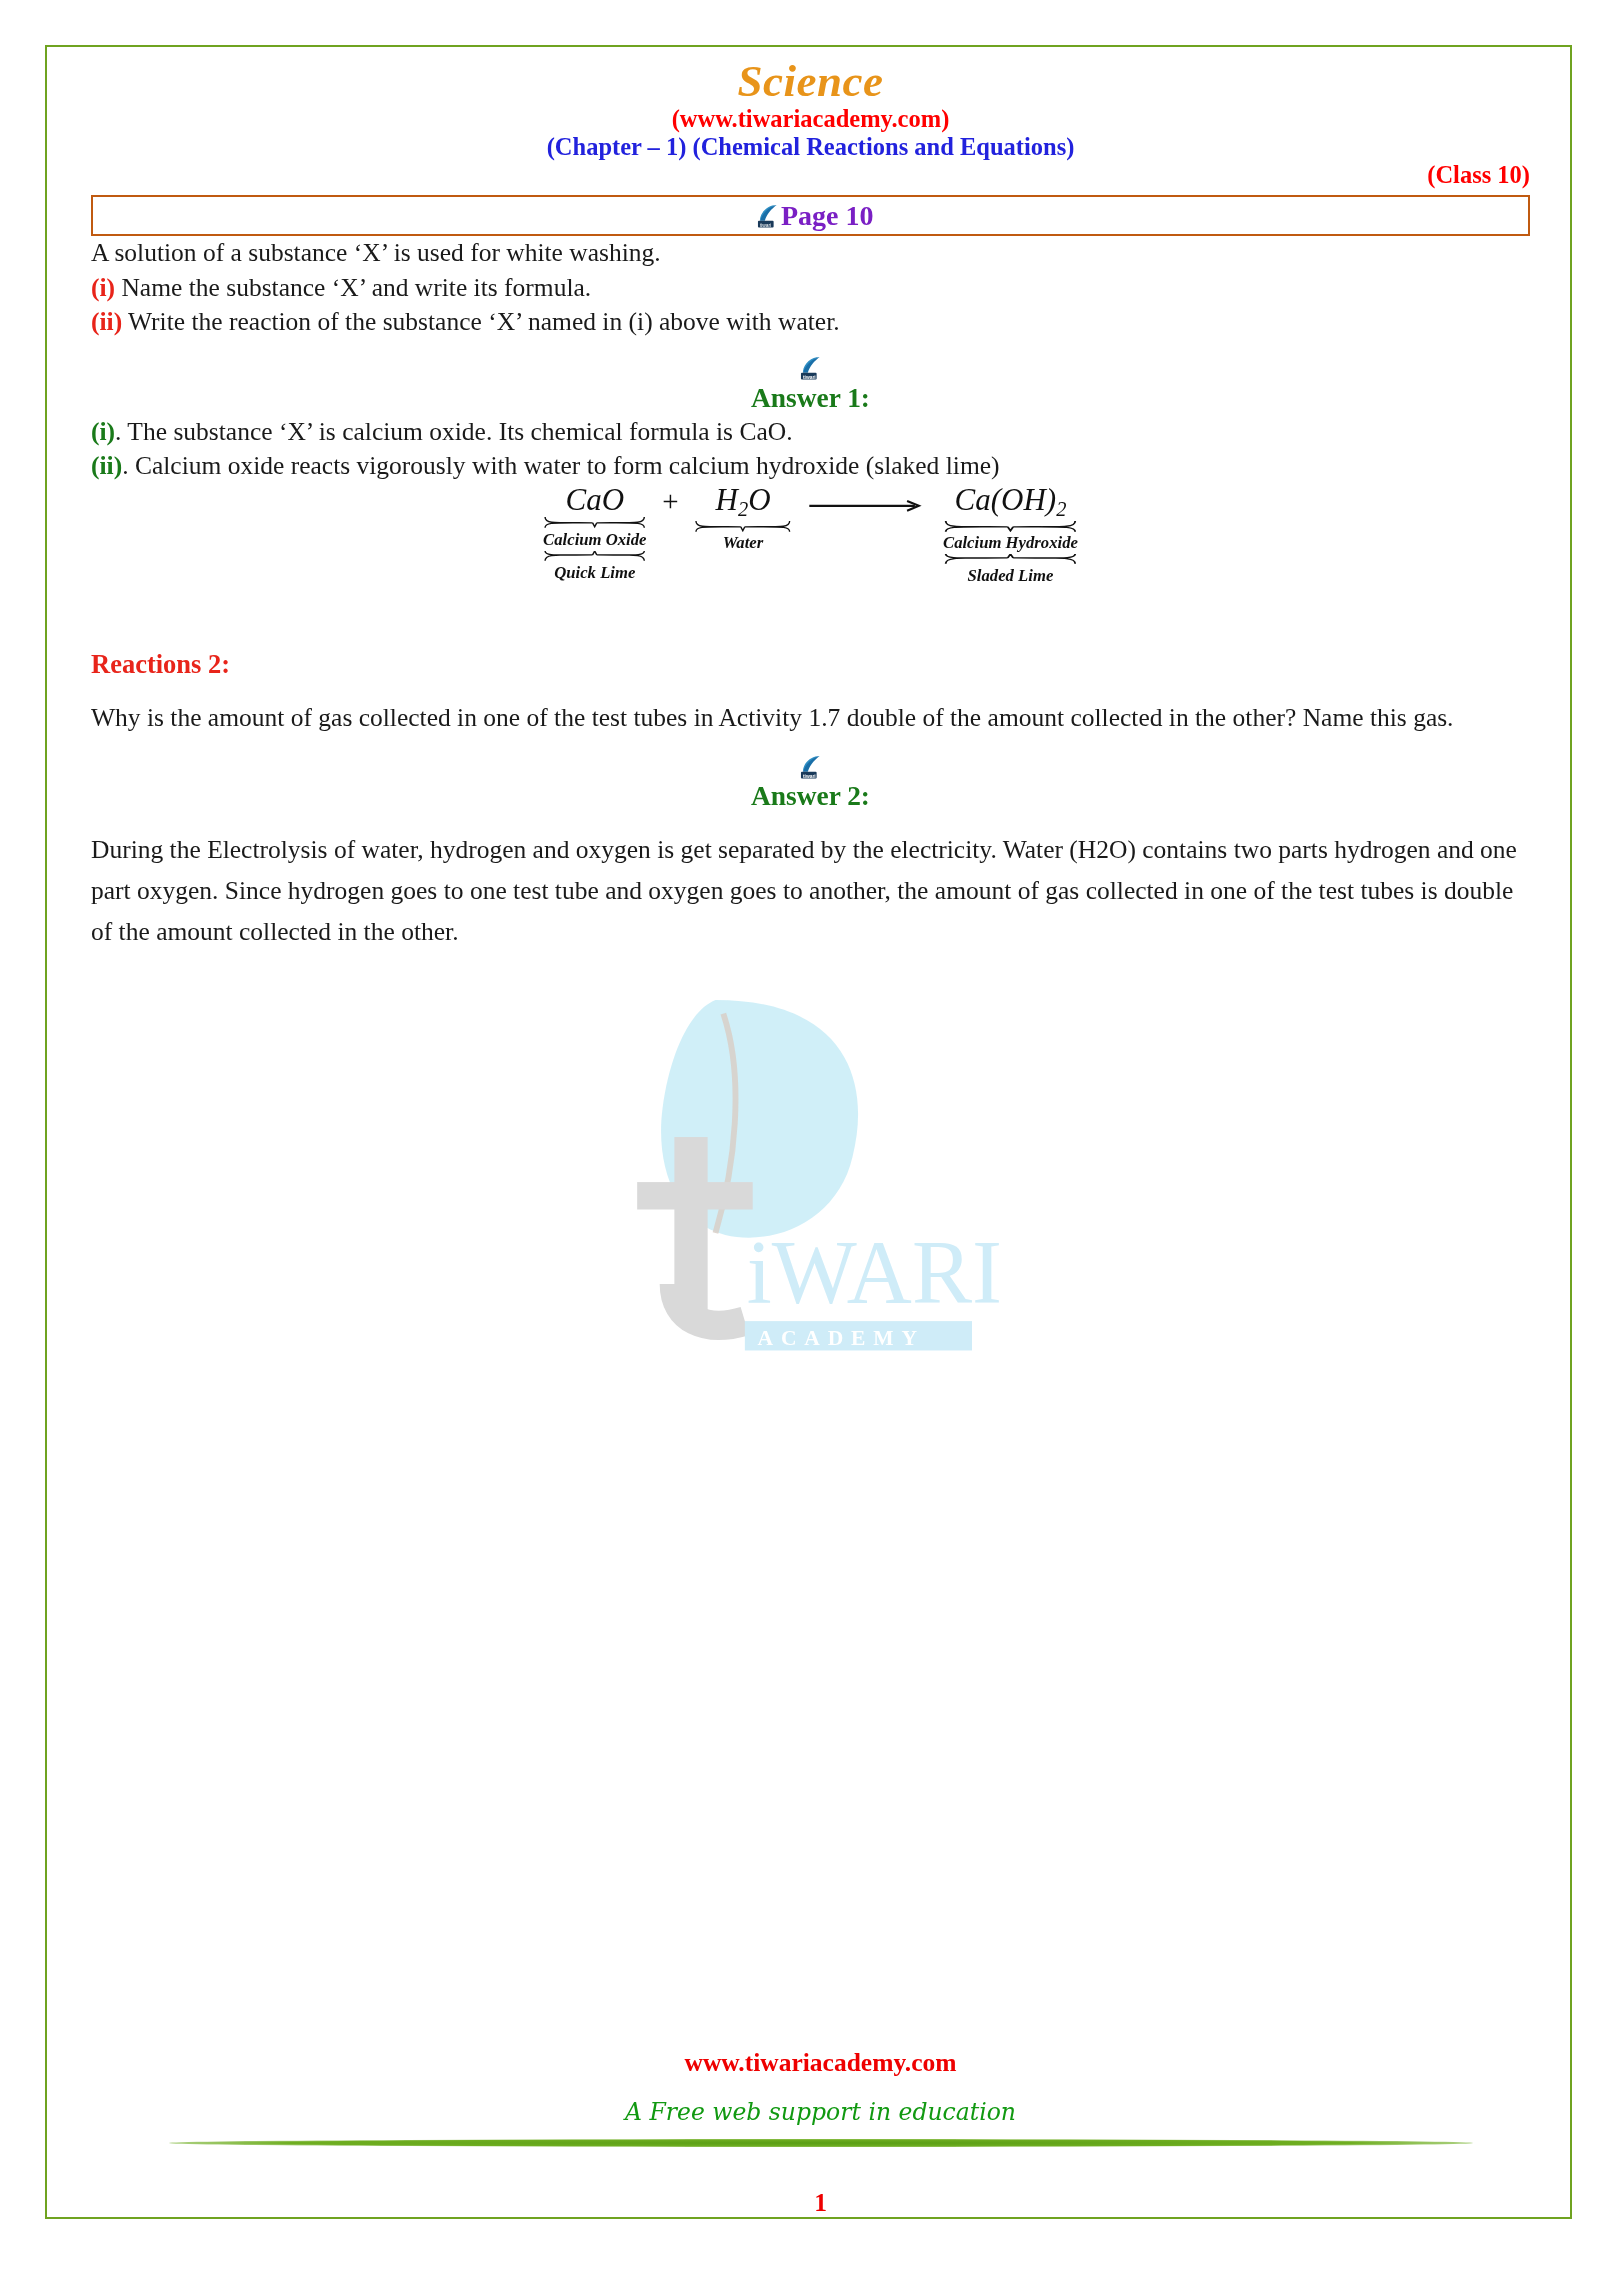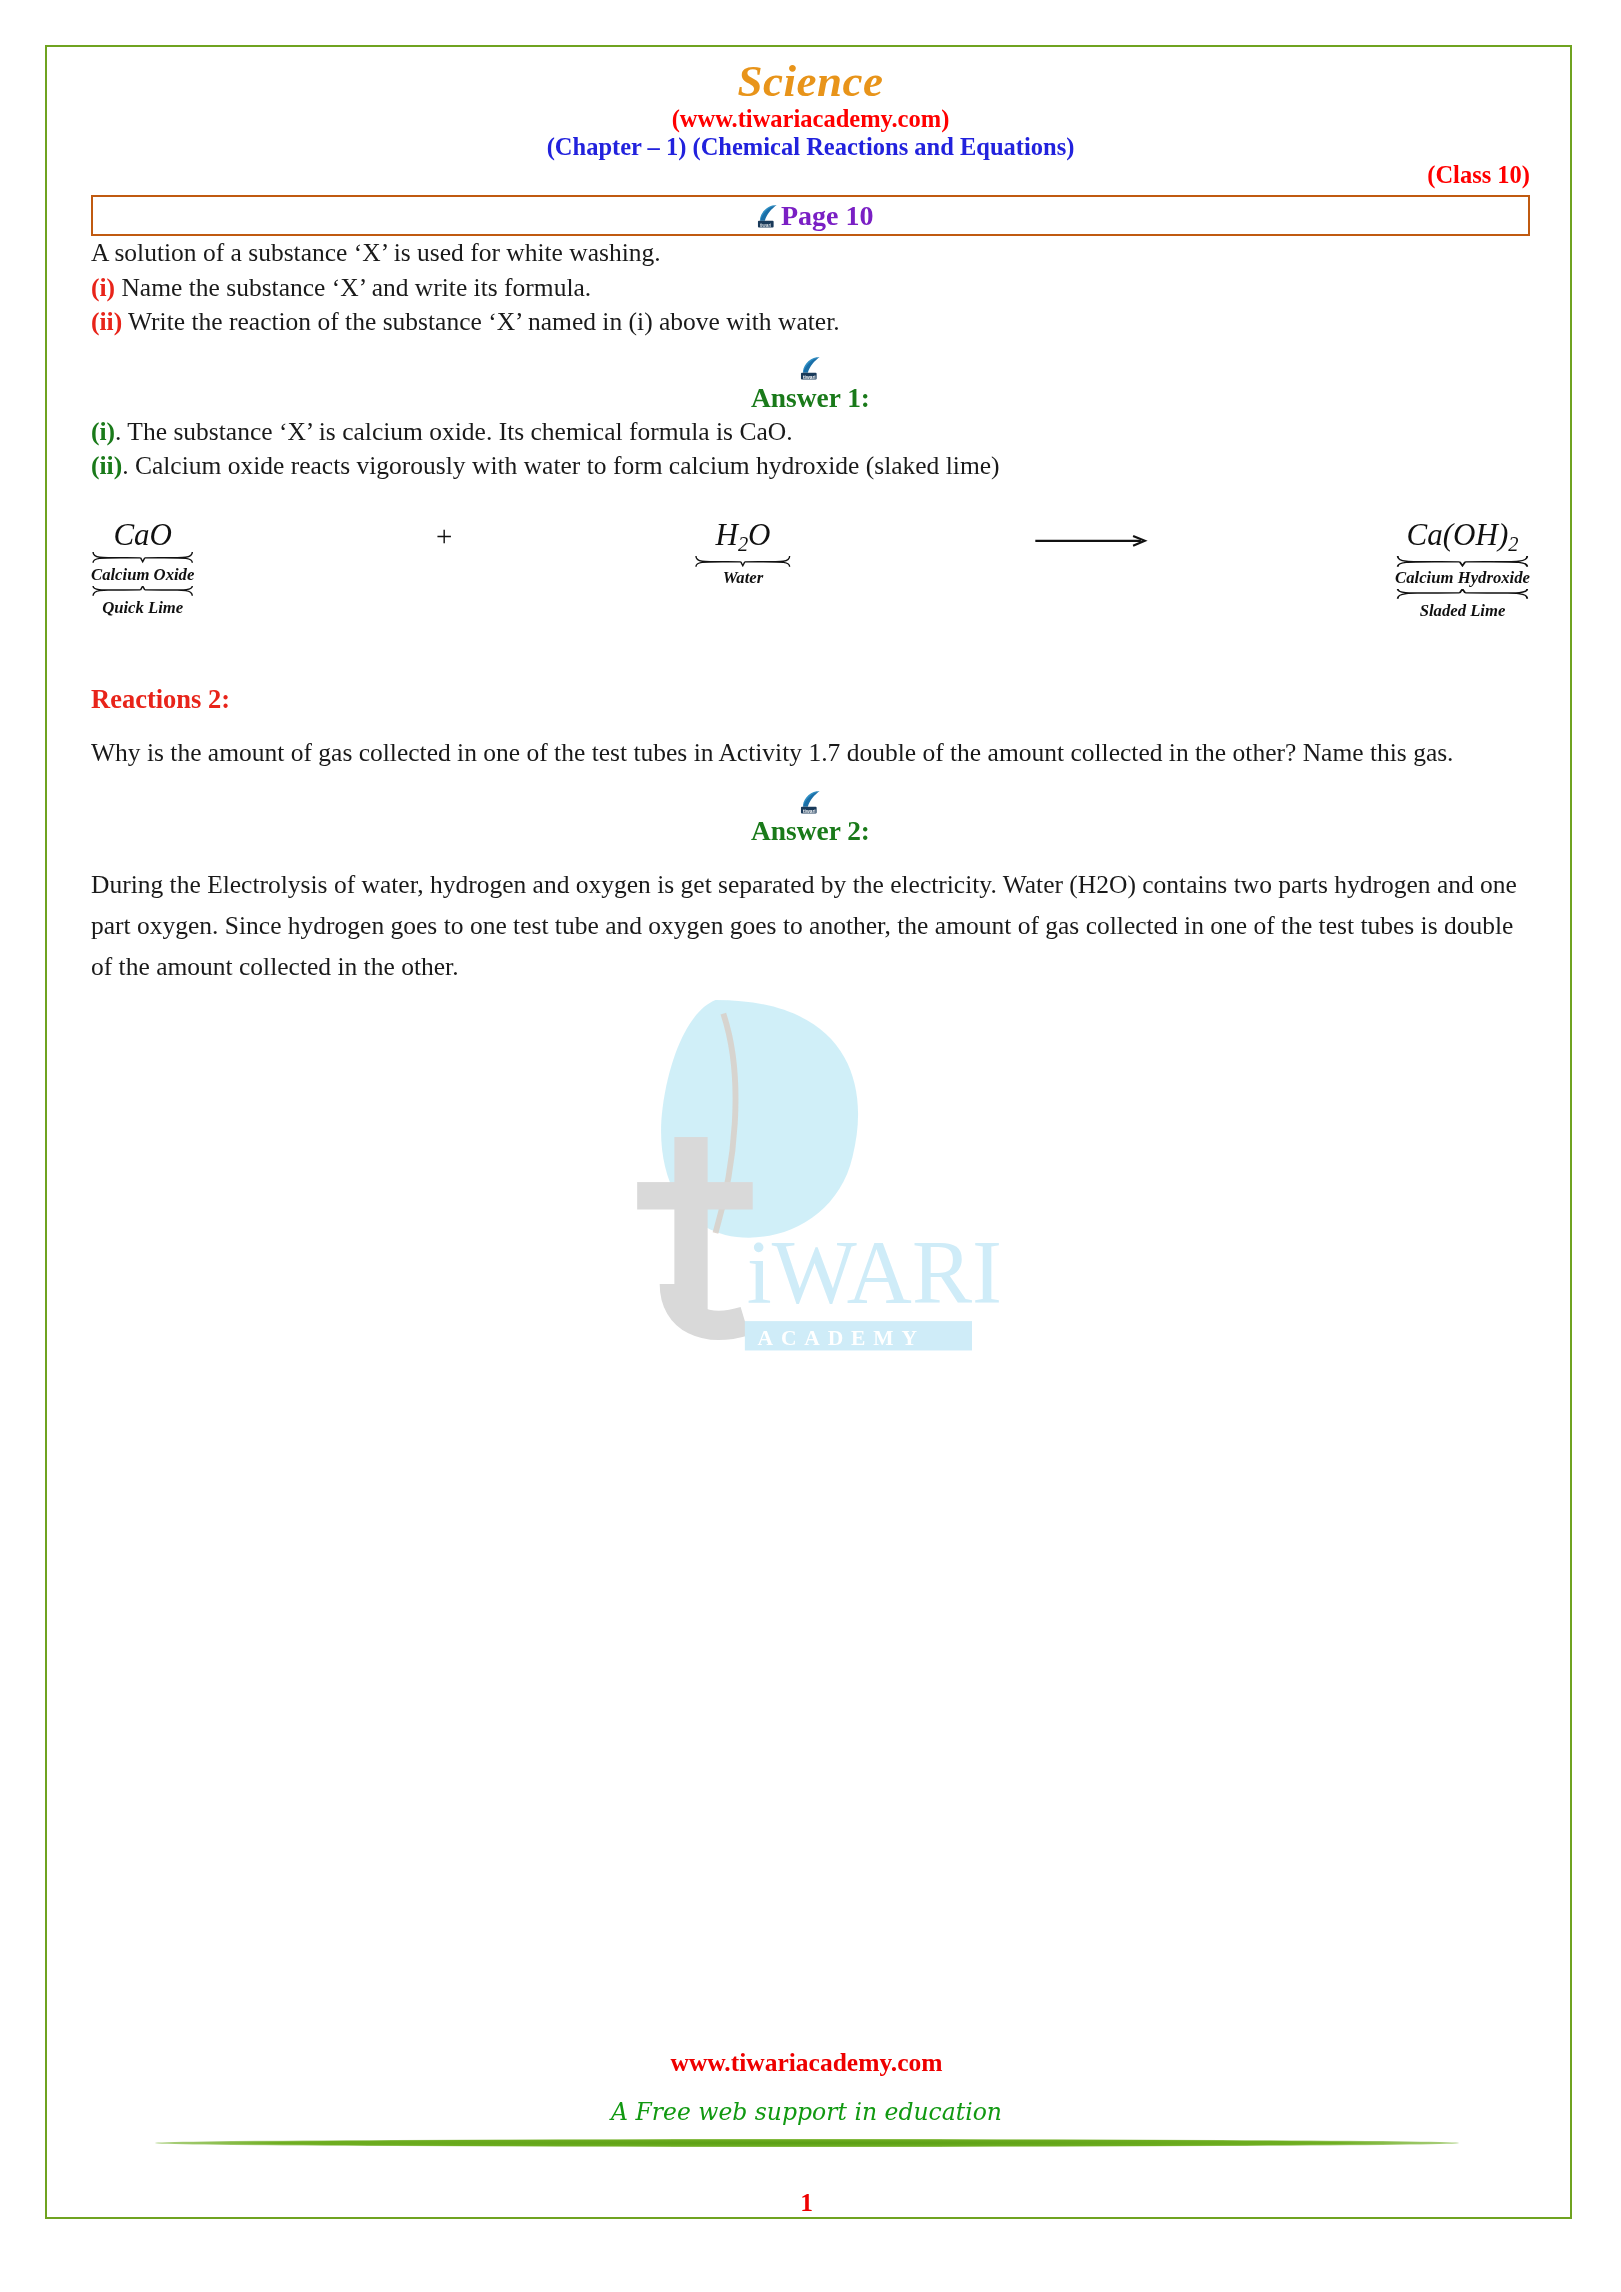--- a/index.html
+++ b/index.html
@@ -130,23 +130,22 @@
   }
   .gap-sm { margin-top: 15.7px; }
   .gap-md { margin-top: 21.6px; }
   .lbl-red { color: #e8241a; font-weight: bold; }
   .lbl-green { color: #1a7a1a; font-weight: bold; }
 
   .q2-block p.body { line-height: 1.62; }
 
   
   .equation {
-    margin-top: 35px;
     display: flex;
-    justify-content: space-between;
+    justify-content: center;
     align-items: flex-start;
     gap: 0px;
     font-family: "Liberation Serif", "DejaVu Serif", serif;
   }
   .term {
     display: flex;
     flex-direction: column;
     align-items: center;
   }
   .formula {
@@ -204,21 +203,21 @@
     width: 421px;
     height: 392px;
     pointer-events: none;
     z-index: 0;
   }
   .content-layer { position: relative; z-index: 2; }
 
   
   .footer {
     position: absolute;
-    left: 87px;
+    left: 101px;
     top: 2049px;
     width: 1439px;
     text-align: center;
   }
   .footer-url {
     color: #ee0000;
     font-size: 25.5px;
     font-weight: bold;
     line-height: 1.1;
   }

